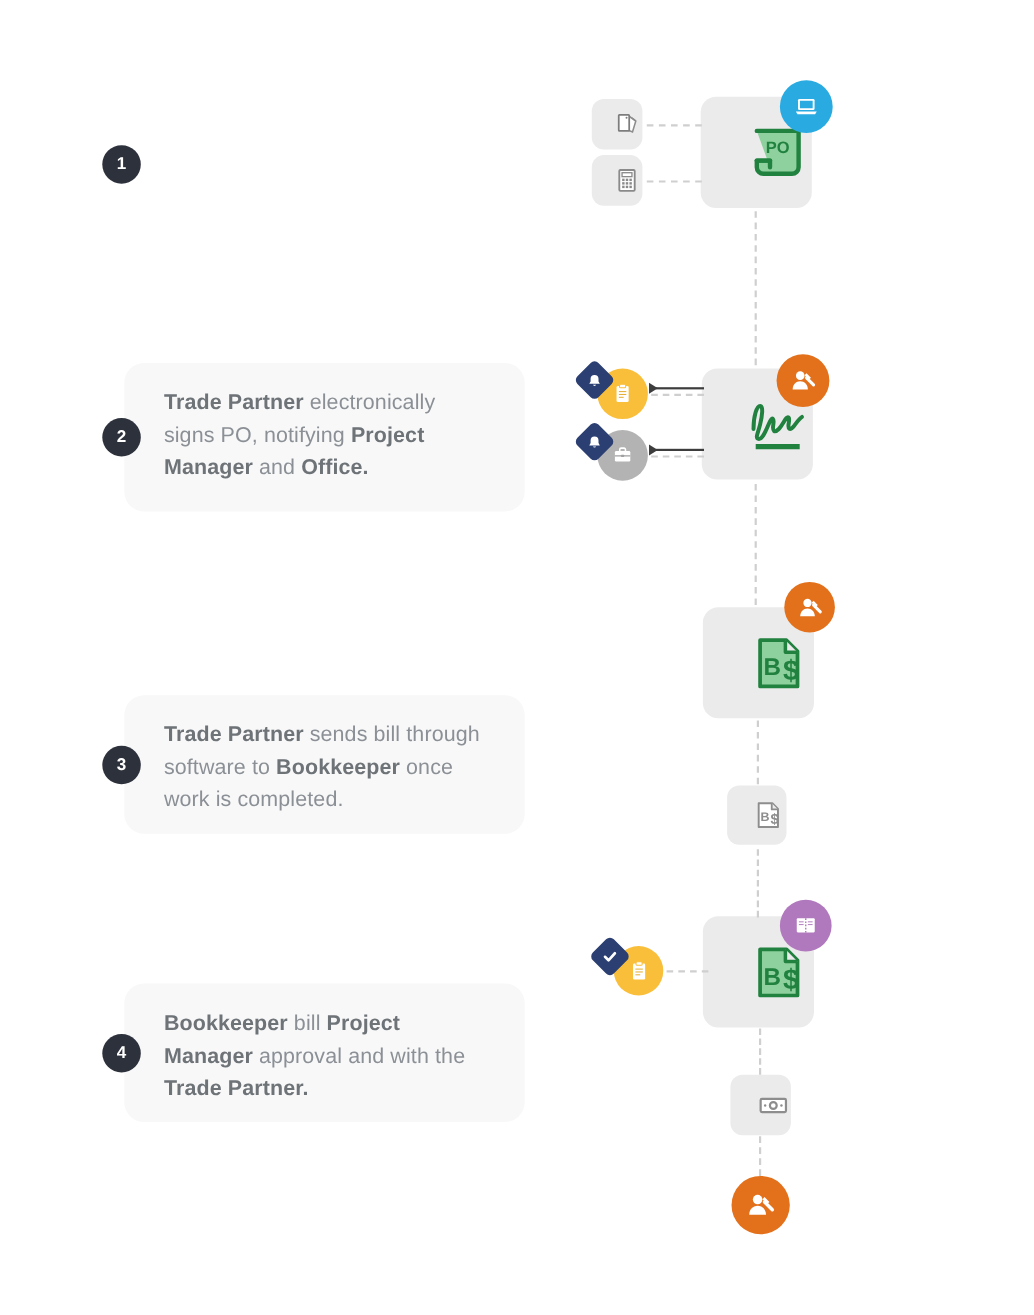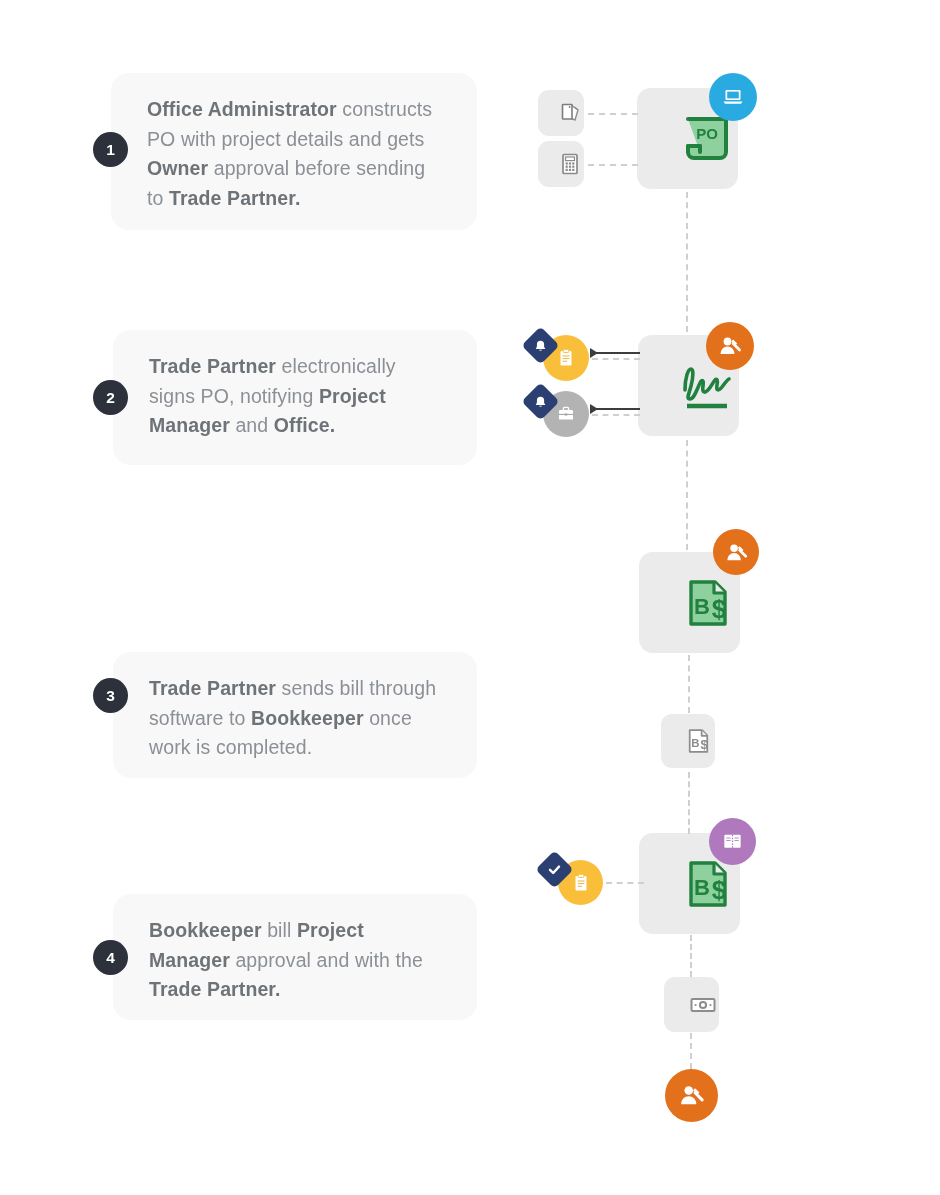--- a/index.html
+++ b/index.html
@@ -143,25 +143,20 @@
   <div class="hdash" style="left:592px; top:358px; width:48px;"></div>
   <div class="arrow-line" style="left:596px; top:352px; width:44px;"></div>
   <div class="arrow-head" style="left:590px; top:348px; transform:rotate(180deg);"></div>
 
   <div class="hdash" style="left:592px; top:414px; width:48px;"></div>
   <div class="arrow-line" style="left:596px; top:408px; width:44px;"></div>
   <div class="arrow-head" style="left:590px; top:404px; transform:rotate(180deg);"></div>
 
   <div class="hdash" style="left:606px; top:882px; width:38px;"></div>
 
-  <div class="step-card" style="left:111px; top:73px; width:366px; height:157px;">
-    <p>
-      <b>Office Administrator</b><span> constructs PO with project details and gets </span><b>Owner</b><span> approval before sending to </span><b>Trade Partner.</b>
-    </p>
-  </div>
   <div class="step-badge" style="left:93px; top:132px;">1</div>
 
   <div class="tile small" style="left:538px; top:90px; width:46px; height:46px;">
     <svg width="28" height="28" viewBox="0 0 28 28">
       <path d="M15 6 L22 11 L19 21 L12 18 Z" fill="#ffffff" stroke="#8d8d8d" stroke-width="1.4"></path>
       <path d="M18.5 8 L21.5 10.5" stroke="#8d8d8d" stroke-width="1.2"></path>
       <rect x="6.5" y="5.5" width="9.5" height="14.5" rx="0.6" fill="#ffffff" stroke="#7d7d7d" stroke-width="1.6"></rect>
       <circle cx="13.6" cy="8" r="0.9" fill="#7d7d7d"></circle>
     </svg>
   </div>
@@ -249,21 +244,21 @@
 
   <div class="badge-circle" style="left:706px; top:322px; width:48px; height:48px; background:#e3701a;">
     <svg width="28" height="28" viewBox="0 0 28 28">
       <circle cx="11.5" cy="9.5" r="3.9" fill="#ffffff"></circle>
       <path d="M4.6 22 c0 -4.4 3.1 -7.4 6.9 -7.4 c3.8 0 6.9 3 6.9 7.4 Z" fill="#ffffff"></path>
       <path d="M17.2 11.5 L23.6 17.9" stroke="#ffffff" stroke-width="2.8" stroke-linecap="round"></path>
       <path d="M15.4 9.2 L19.4 13.2 L21.2 11.4 L17.2 7.4 Z" fill="#ffffff"></path>
     </svg>
   </div>
 
-  <div class="step-card" style="left:113px; top:652px; width:364px; height:126px;">
+  <div class="step-card" style="left:113px; top:632px; width:364px; height:126px;">
     <p>
       <b>Trade Partner</b><span> sends bill through software to </span><b>Bookkeeper</b><span> once work is completed.</span>
     </p>
   </div>
   <div class="step-badge" style="left:93px; top:678px;">3</div>
 
   <div class="tile" style="left:639px; top:552px; width:101px; height:101px;">
     <svg width="62" height="62" viewBox="0 0 62 62">
       <path d="M13 10 H37 L47 20 V52 H13 Z" fill="#8fd19e" stroke="#21813f" stroke-width="3.4" stroke-linejoin="round"></path>
       <path d="M36 10 V21 H47" fill="#ebebeb" stroke="#21813f" stroke-width="3.2" stroke-linejoin="round"></path>

